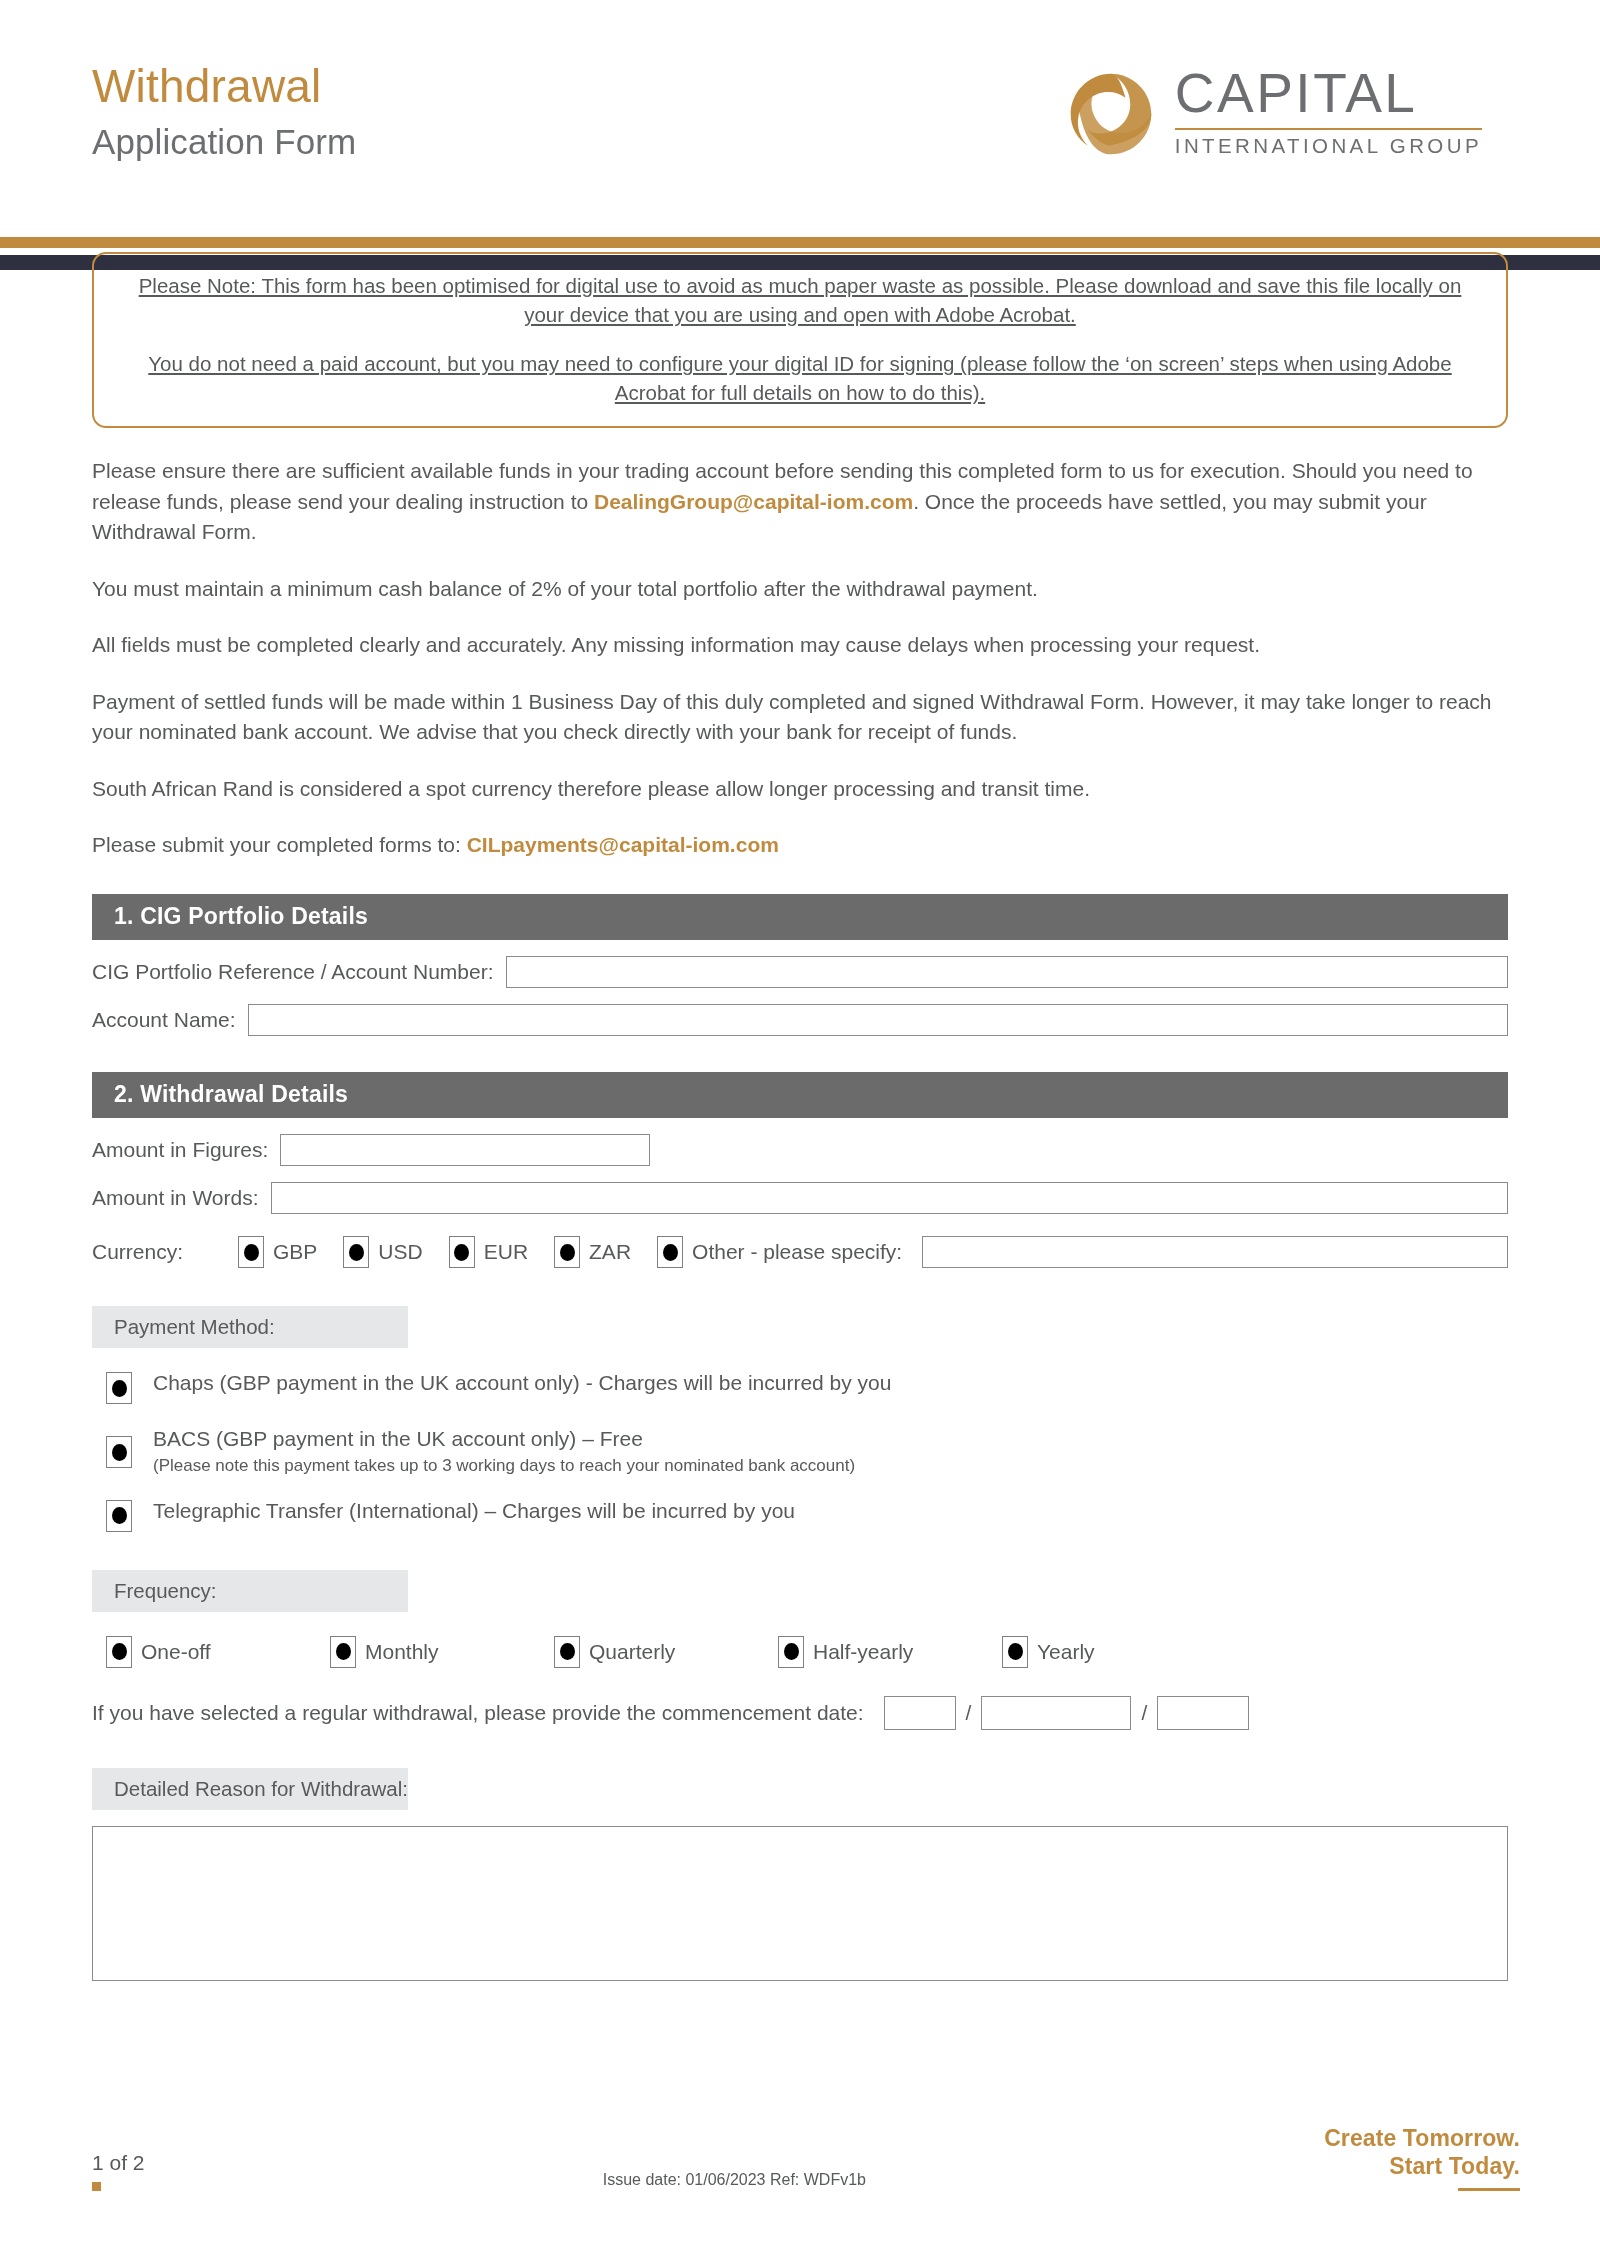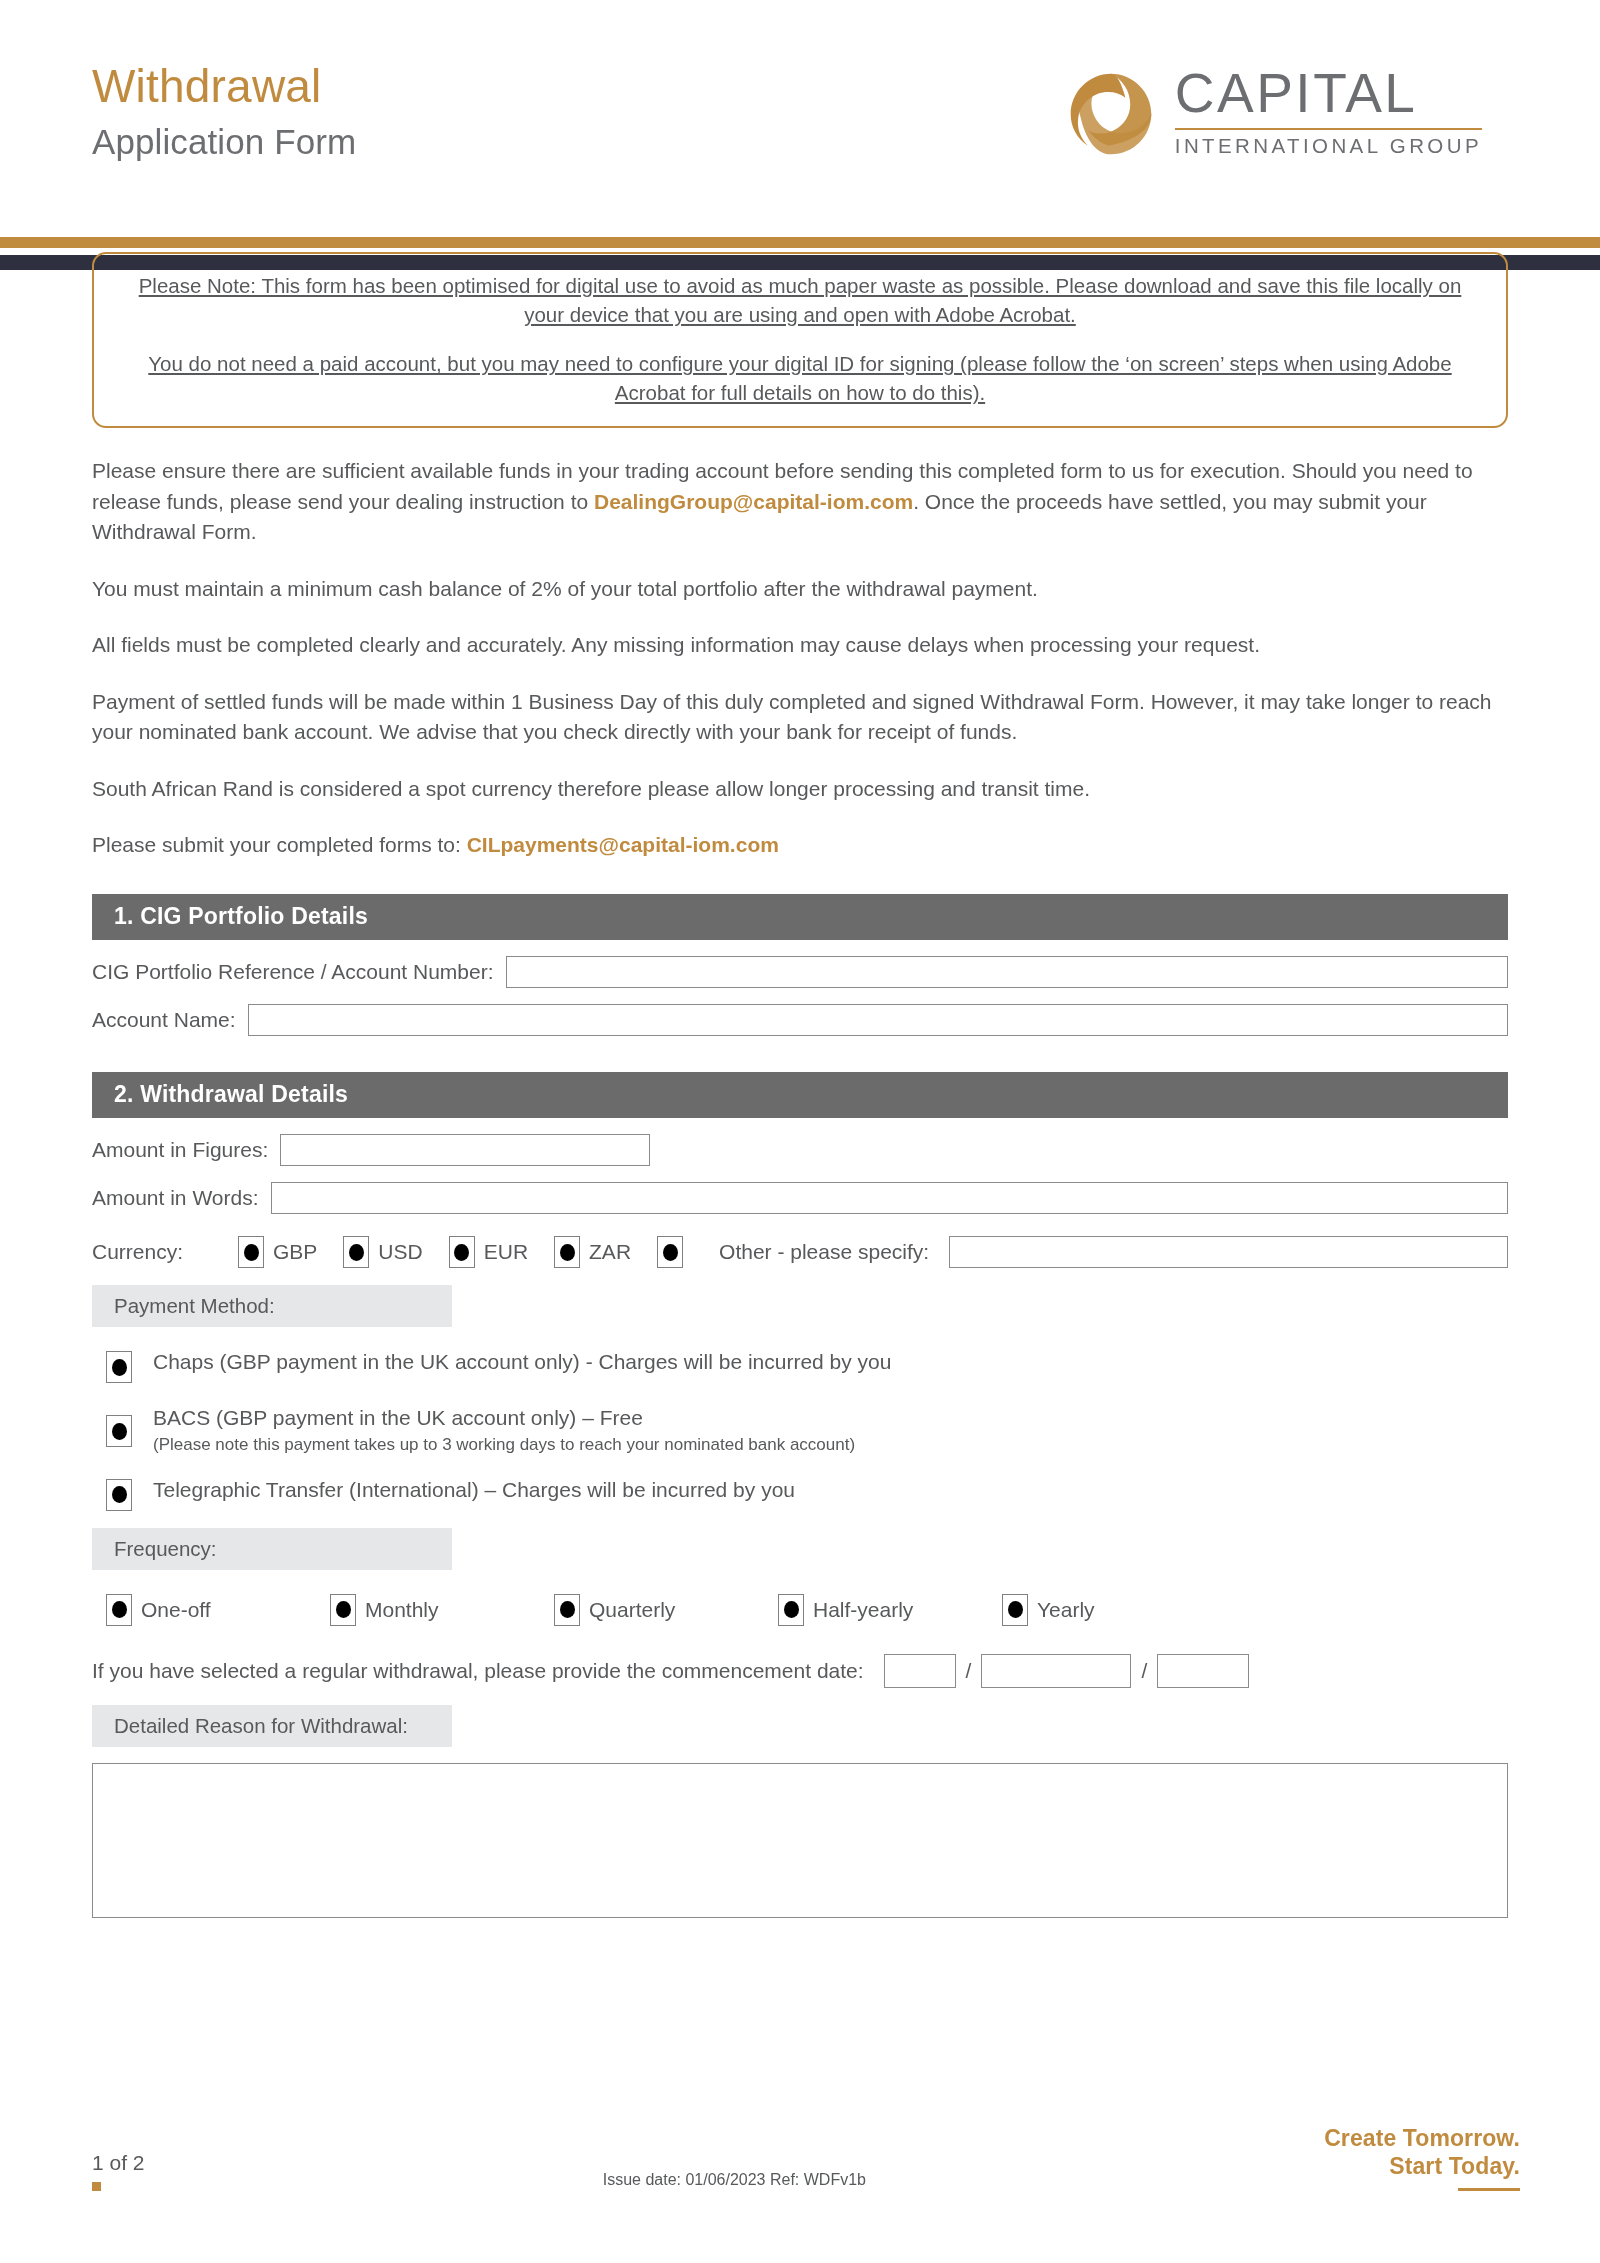--- a/index.html
+++ b/index.html
@@ -103,22 +103,22 @@
     letter-spacing: .2px;
   }
   .section-1 { margin-top: 34px; }
   .section-2 { margin-top: 36px; }
 
   .subsection-bar {
     background: #e6e7e8;
     color: #58595b;
     font-size: 20.5px;
     padding: 9px 0 9px 22px;
-    width: 360px;
-    margin-top: 17px;
+    width: 316px;
+    margin-top: 38px;
   }
 
   
   .field-row {
     display: flex;
     align-items: center;
     margin-top: 16px;
   }
   .field-label {
     font-size: 21px;
@@ -151,21 +151,21 @@
     height: 17px;
     border-radius: 50%;
     background: #000000;
     display: block;
   }
   .radio-label { font-size: 21px; color: #58595b; margin-left: 9px; white-space: nowrap; }
 
   .currency-row { display: flex; align-items: center; margin-top: 22px; }
   .currency-row .field-label { width: 146px; }
   .cur-opt { display: flex; align-items: center; margin-right: 26px; }
-  .cur-opt.other { margin-right: 20px; gap: 27px; }
+  .cur-opt.other { margin-right: 20px; }
   .other-input { border: 1.6px solid #8b8b8b; height: 32px; flex: 1; background: #fff; }
 
   .pm-opt { display: flex; align-items: flex-start; margin-top: 22px; margin-left: 14px; gap: 12px; }
   .pm-opt .radio { margin-top: 2px; }
   .pm-text { margin-left: 9px; }
   .pm-main { font-size: 21px; color: #58595b; line-height: 1.2; }
   .pm-note { font-size: 17px; color: #58595b; margin-top: 4px; line-height: 1.2; }
 
   .freq-row { display: flex; align-items: center; margin-top: 24px; margin-left: 14px; }
   .freq-opt { display: flex; align-items: center; width: 224px; }

